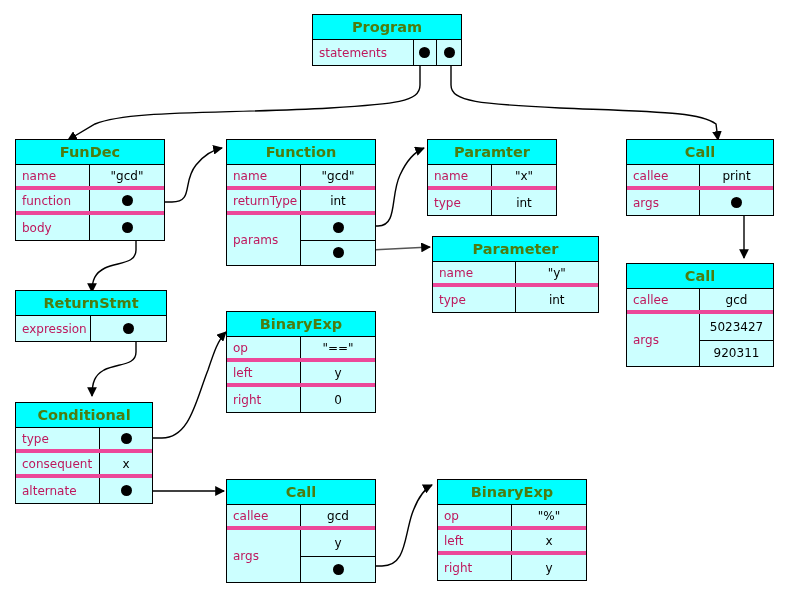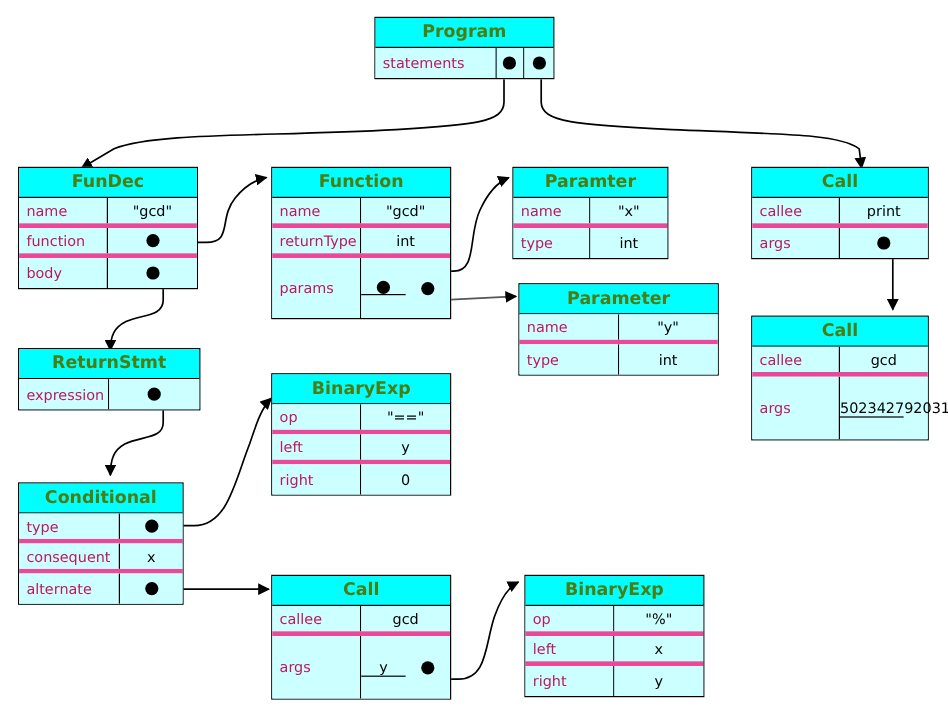--- a/index.html
+++ b/index.html
@@ -65,21 +65,21 @@
     box-sizing: border-box;
     font-size: 12px;
     color: #000000;
     display: flex;
     align-items: center;
     justify-content: center;
     background: #ccffff;
     white-space: nowrap;
   }
   .cell-val.stack {
-    flex-direction: row;
+    flex-direction: column;
     justify-content: stretch;
     padding: 0;
   }
   .subcell {
     flex: 1 1 0;
     width: 100%;
     display: flex;
     align-items: center;
     justify-content: center;
     box-sizing: border-box;

